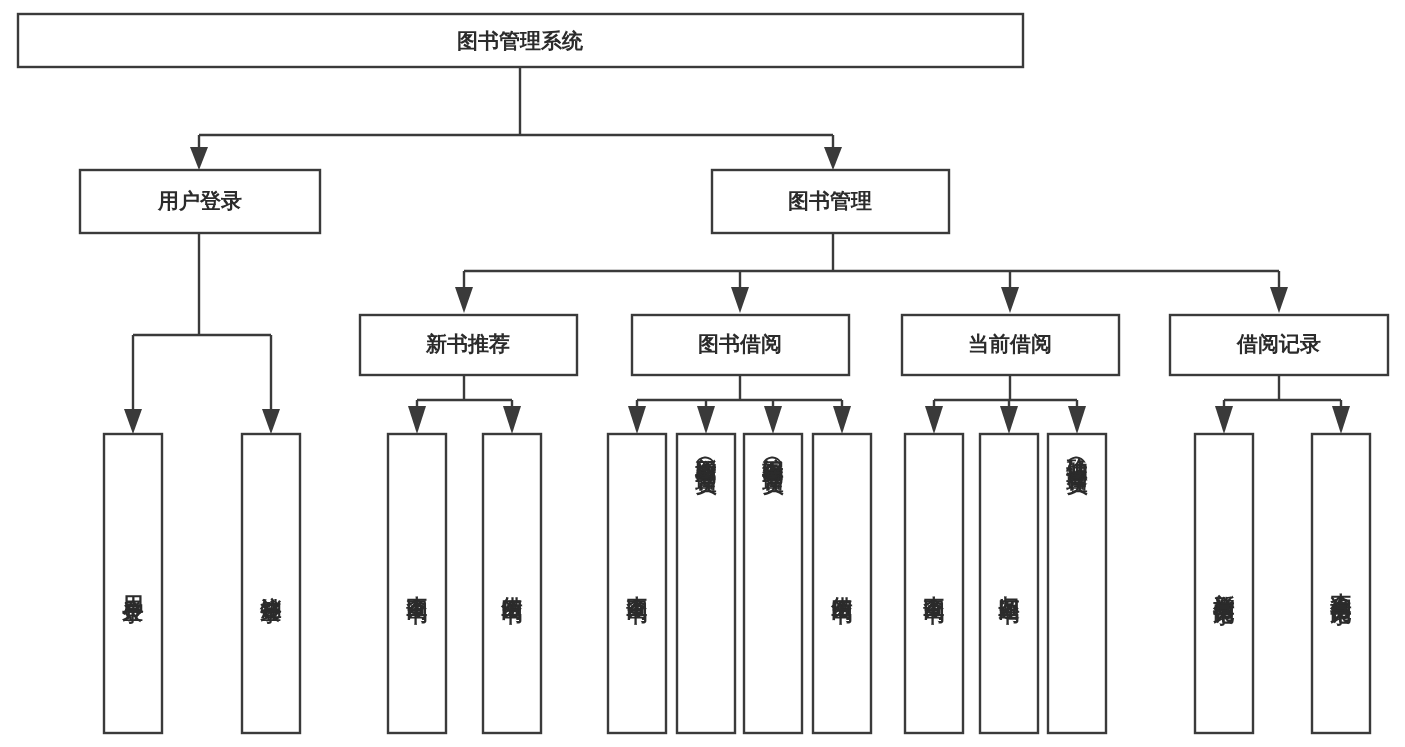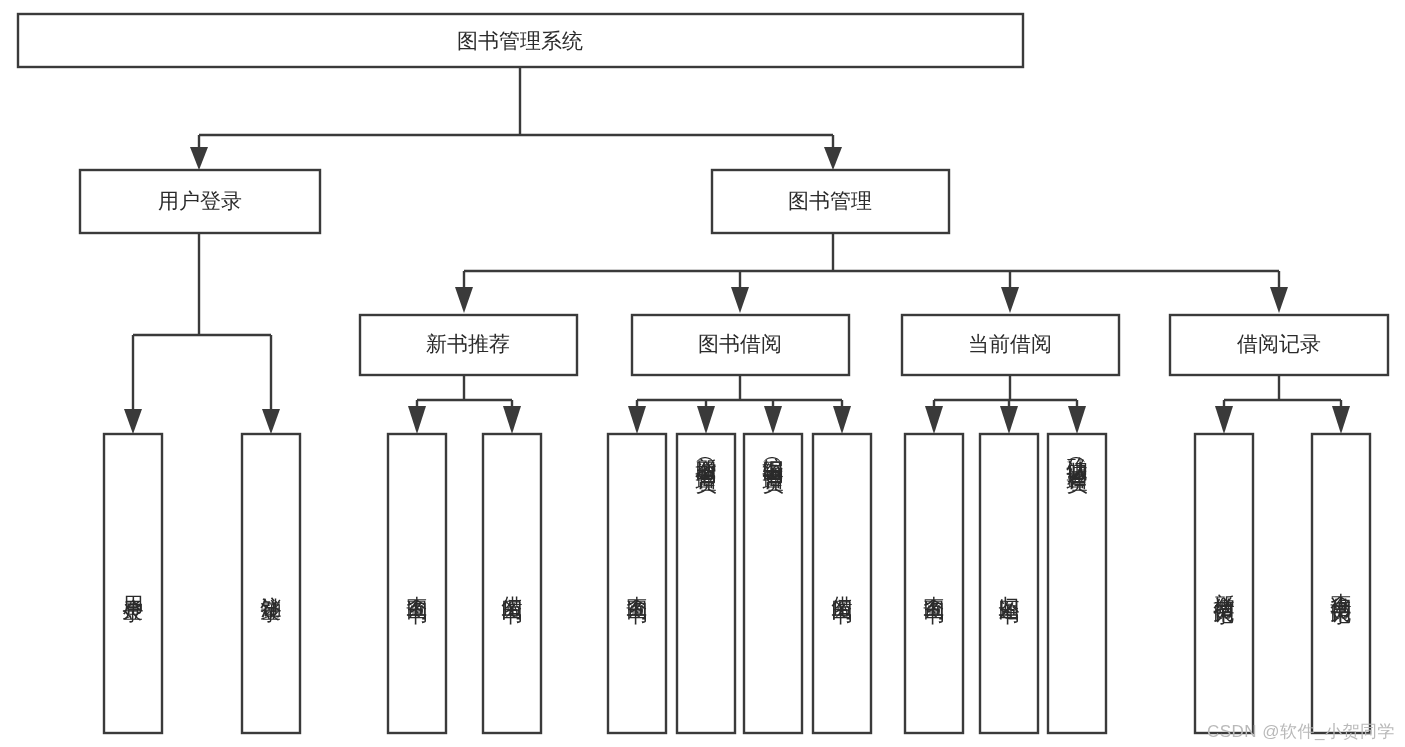--- a/index.html
+++ b/index.html
@@ -12,20 +12,21 @@
     width: 1405px;
     height: 747px;
     font-family: "Liberation Sans", "DejaVu Sans", sans-serif;
     overflow: hidden;
   }
   #diagram-root {
     position: relative;
     width: 1405px;
     height: 747px;
     background: #ffffff;
+    font-weight: bold;
   }
   svg#tree-svg {
     position: absolute;
     left: 0;
     top: 0;
     width: 1405px;
     height: 747px;
     display: block;
   }
   .node-box {
@@ -242,15 +243,14 @@
     <span class="leaf-label" style="margin-top:6px;">确认归还（管理员）</span>
   </div>
 
   <div class="leaf-label-wrap" style="left:1195px; top:434px; width:58px; height:299px;">
     <span class="leaf-label">新增借阅记录</span>
   </div>
   <div class="leaf-label-wrap" style="left:1312px; top:434px; width:58px; height:299px;">
     <span class="leaf-label">查询借阅记录</span>
   </div>
 
-  <div class="watermark">CSDN @软件_小贺同学</div>
 
 </div>
 
 </body></html>

